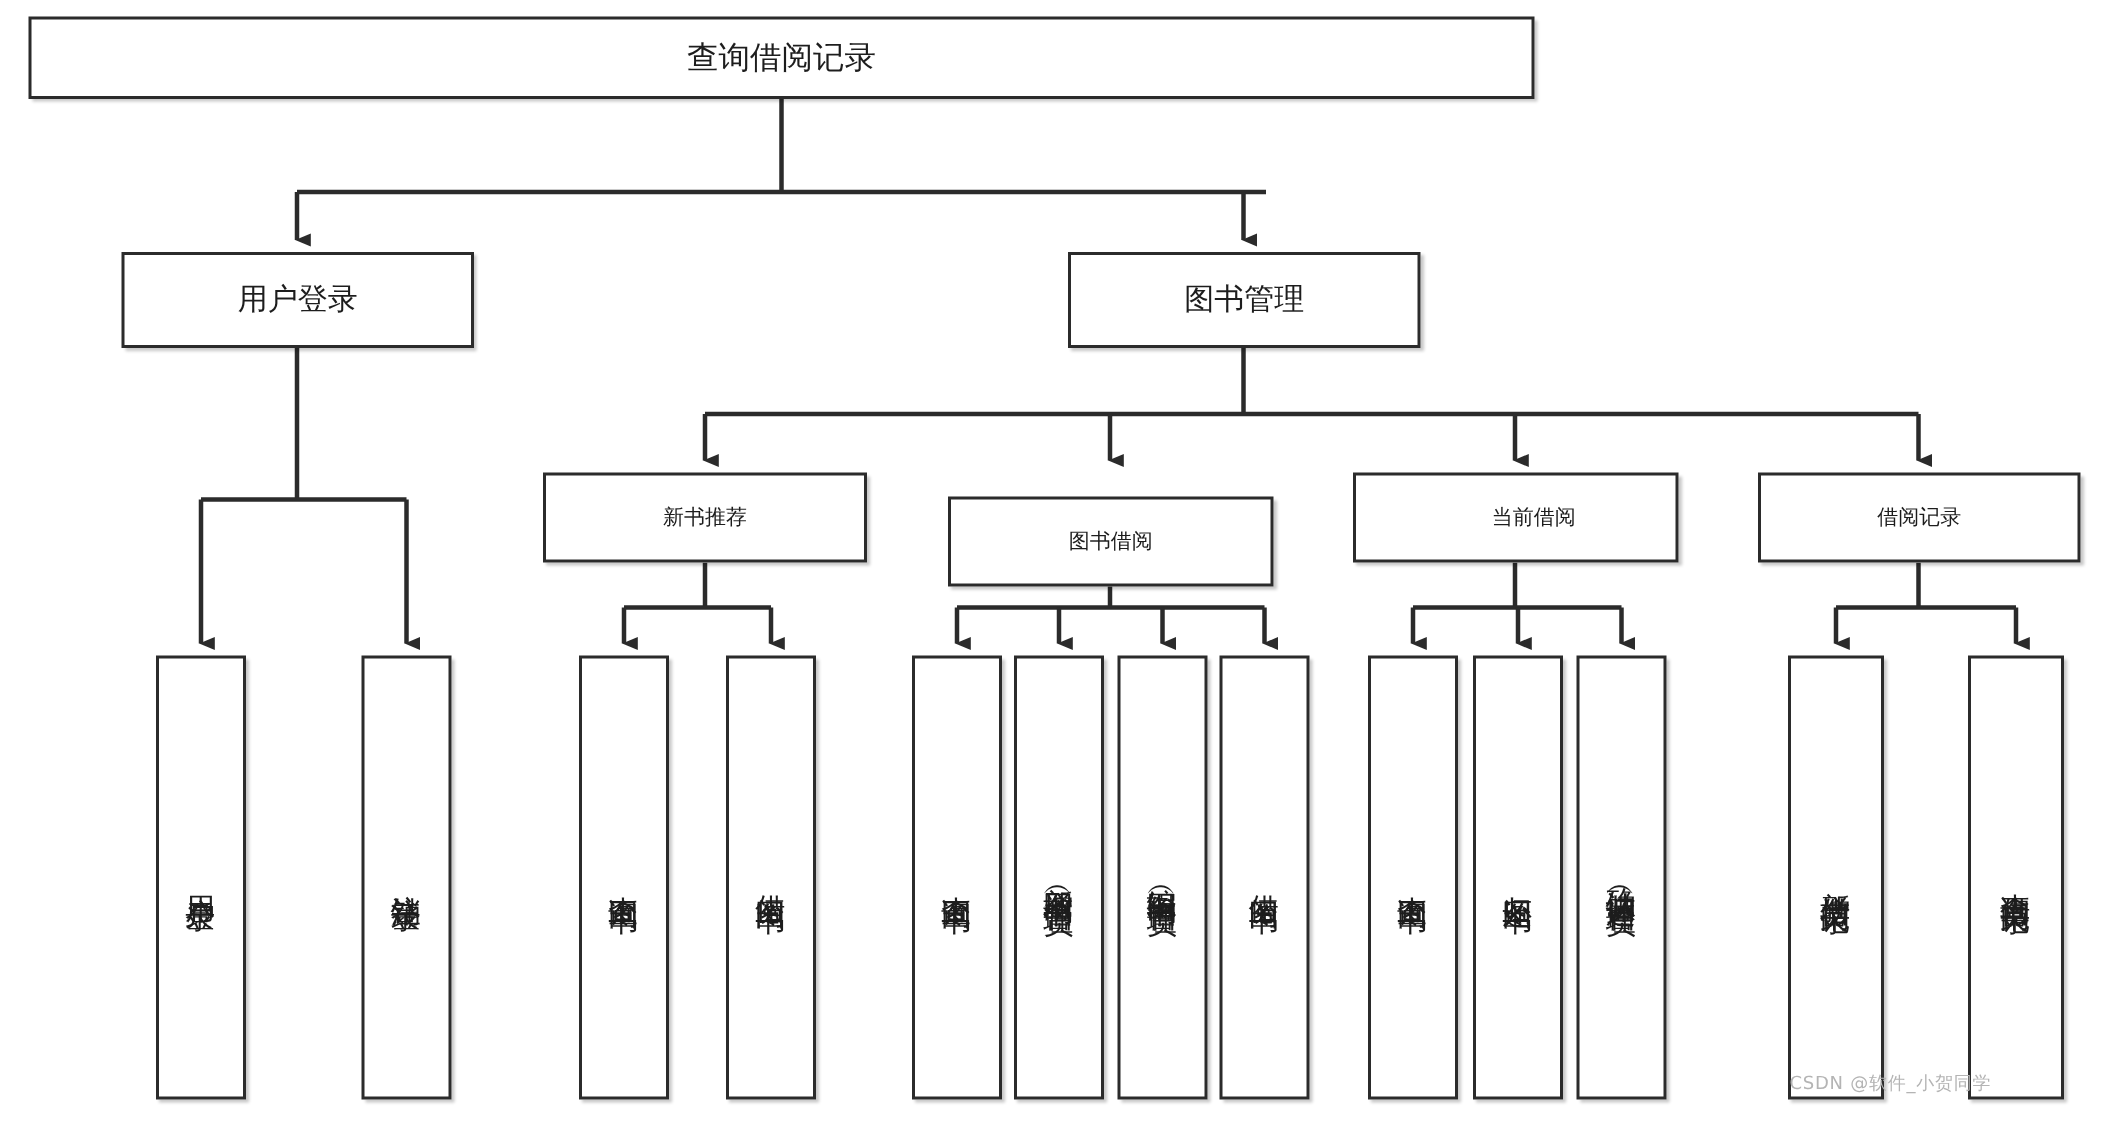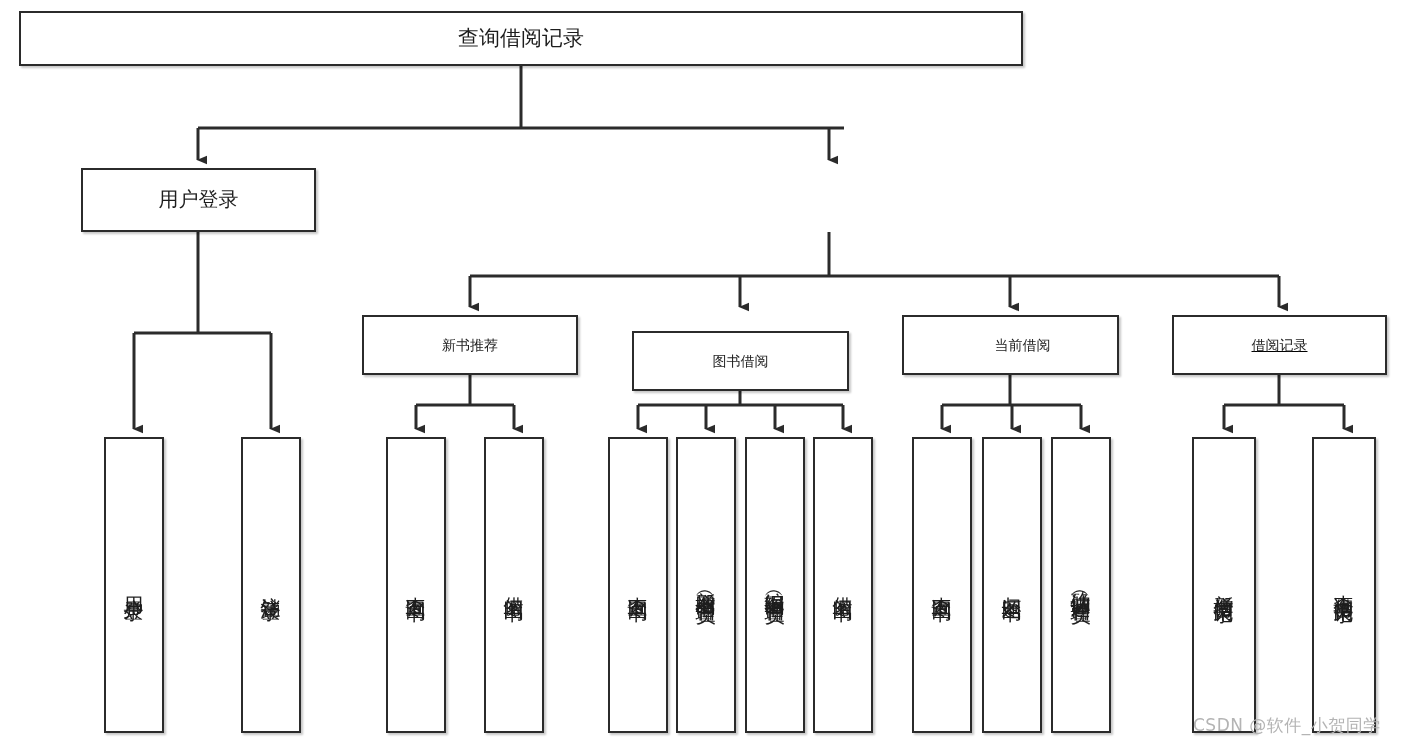--- a/index.html
+++ b/index.html
@@ -55,21 +55,21 @@
     writing-mode: vertical-rl;
     text-orientation: upright;
     letter-spacing: 2px;
     white-space: nowrap;
     line-height: 1;
   }
   #watermark {
     position: absolute;
     left: 1193px;
     top: 714px;
-    font-size: 17px;
+    font-size: 12px;
     color: #b4b4b4;
     letter-spacing: 0.5px;
     z-index: 5;
     white-space: nowrap;
   }
 </style>
 </head>
 <body>
 
 <div id="canvas">
@@ -124,31 +124,34 @@
     </g>
   </svg>
 
   <div class="node root" style="left: 19px; top: 11px; width: 1004px; height: 55px;">
     <span class="lbl">查询借阅记录</span>
   </div>
 
   <div class="node lvl2" style="left: 81px; top: 168px; width: 235px; height: 64px;">
     <span class="lbl">用户登录</span>
   </div>
+  <div class="node lvl2" style="left: 712px; top: 168px; width: 235px; height: 64px;">
+    <span class="lbl">图书管理</span>
+  </div>
 
   <div class="node lvl3" style="left: 362px; top: 315px; width: 216px; height: 60px;">
     <span class="lbl">新书推荐</span>
   </div>
   <div class="node lvl3" style="left: 632px; top: 315px; width: 217px; height: 60px; margin-top: 16px;">
     <span class="lbl">图书借阅</span>
   </div>
   <div class="node lvl3" style="left: 902px; top: 315px; width: 217px; height: 60px; padding-left: 24px;">
     <span class="lbl">当前借阅</span>
   </div>
-  <div class="node lvl3" style="left: 1172px; top: 315px; width: 215px; height: 60px; text-decoration: underline;">
+  <div class="node lvl3" style="left: 1172px; top: 315px; width: 215px; height: 60px;">
     <span class="lbl">借阅记录</span>
   </div>
 
   <div class="node leaf" style="left: 104px; top: 437px; width: 60px; height: 296px;">
     <span class="lbl">用户登录</span>
   </div>
   <div class="node leaf" style="left: 241px; top: 437px; width: 60px; height: 296px;">
     <span class="lbl">注销登录</span>
   </div>
   <div class="node leaf" style="left: 386px; top: 437px; width: 60px; height: 296px;">

